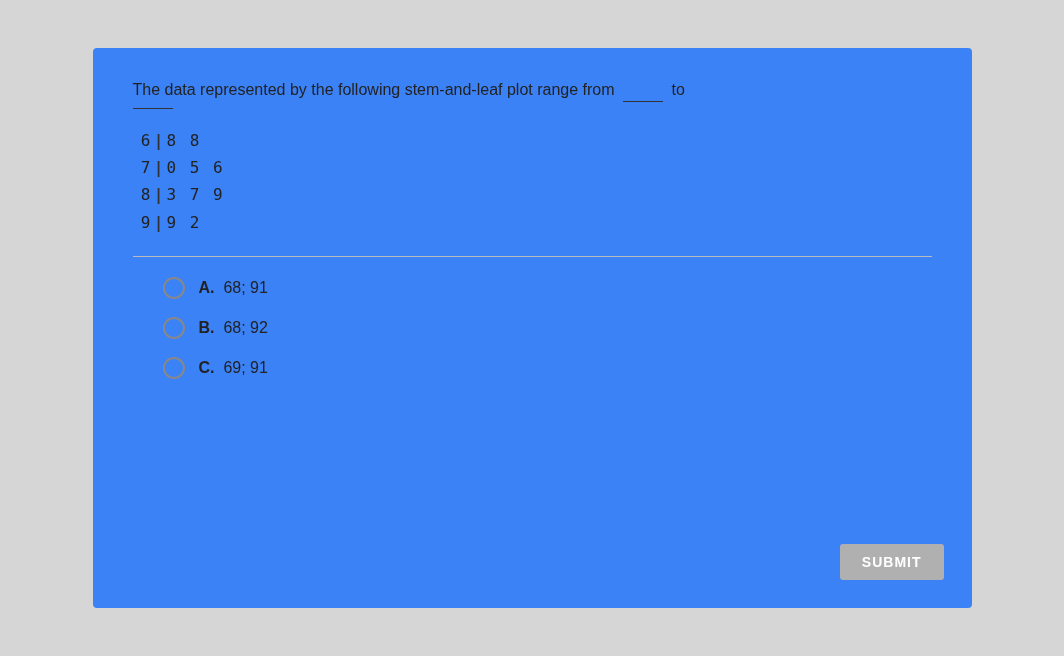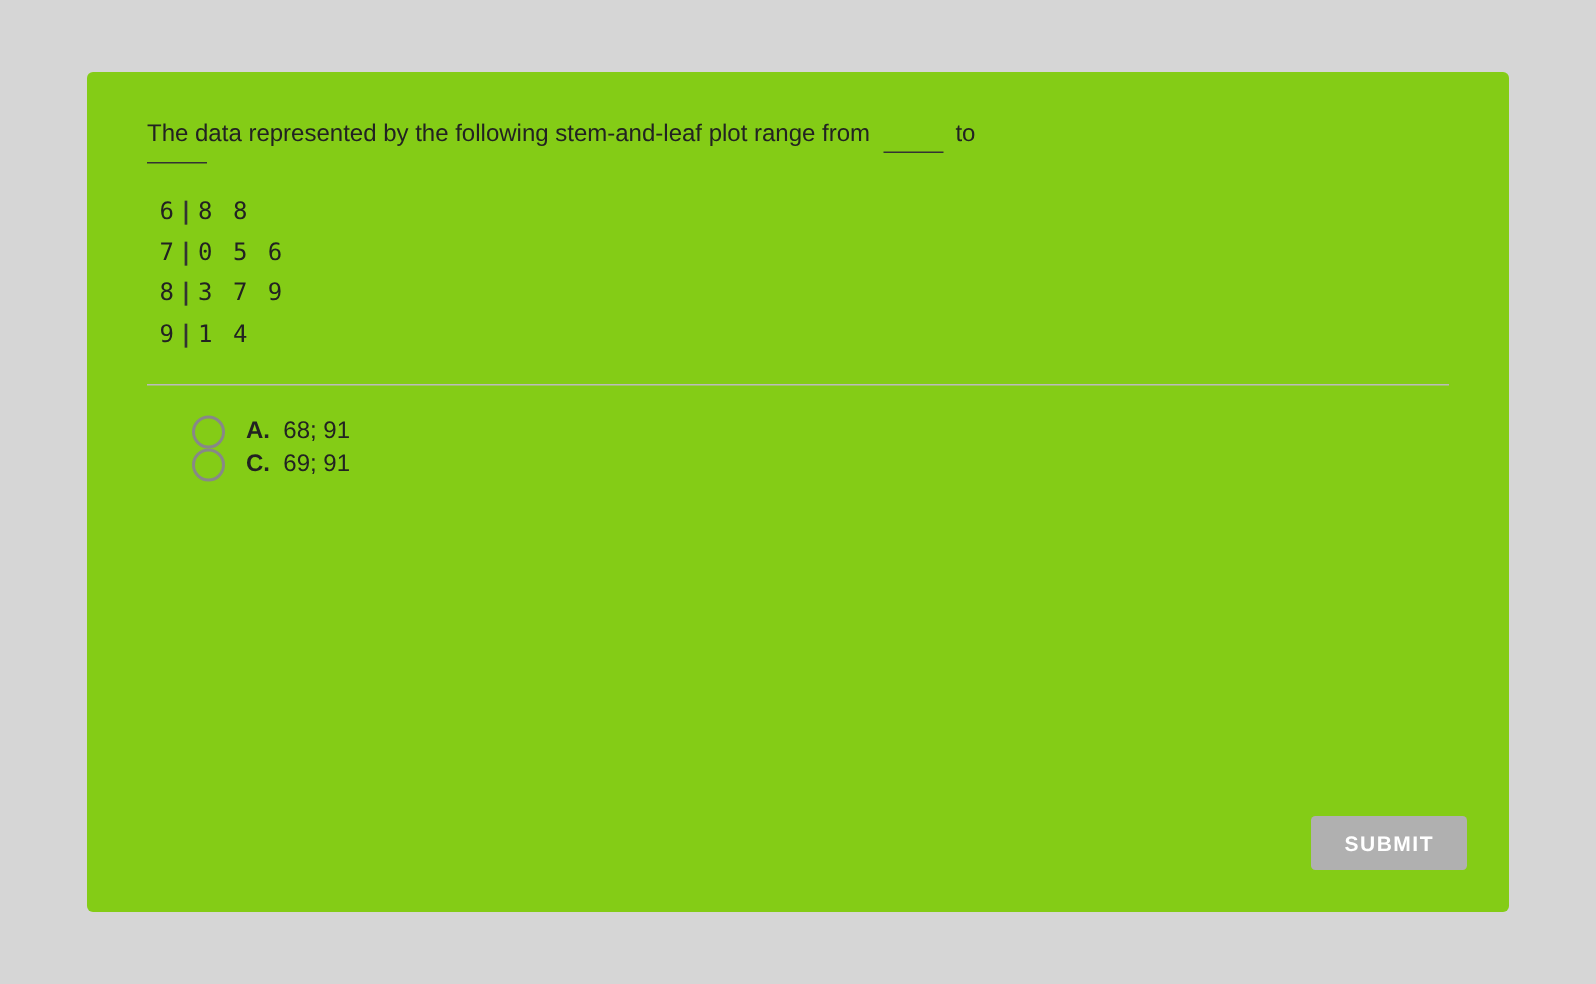--- a/index.html
+++ b/index.html
@@ -8,22 +8,22 @@
       background-color: #d6d6d6;
       font-family: Arial, sans-serif;
       width: 1064px;
       height: 656px;
       display: flex;
       align-items: center;
       justify-content: center;
     }
 
     .card {
-      background-color: #84cc16;
-      width: 948px;
+      background-color: #3b82f6;
+      width: 879px;
       min-height: 560px;
       border-radius: 4px;
       padding: 30px 40px 40px 40px;
       position: relative;
     }
 
     .question-text {
       font-size: 16px;
       color: #222;
       margin-bottom: 6px;
@@ -77,20 +77,21 @@
 
     .horizontal-rule {
       border: none;
       border-top: 1px solid #bbb;
       margin: 20px 0;
     }
 
     .options-section {
       display: flex;
       flex-direction: column;
+      gap: 18px;
       margin-left: 30px;
       margin-top: 10px;
     }
 
     .option-row {
       display: flex;
       align-items: center;
       gap: 14px;
       cursor: pointer;
     }
@@ -155,36 +156,43 @@
       <span class="leaves">0 5 6</span>
     </div>
     <div class="stem-leaf-row">
       <span class="stem">8</span>
       <span class="divider-col">|</span>
       <span class="leaves">3 7 9</span>
     </div>
     <div class="stem-leaf-row">
       <span class="stem">9</span>
       <span class="divider-col">|</span>
-      <span class="leaves">1 4</span>
+      <span class="leaves">9 2</span>
     </div>
   </div>
 
   <hr class="horizontal-rule">
 
   <div class="options-section">
 
     <div class="option-row">
       <div class="radio-circle"></div>
       <span class="option-label">
         <span class="option-letter">A.</span>
         &nbsp;68; 91
       </span>
     </div>
 
+    <div class="option-row">
+      <div class="radio-circle"></div>
+      <span class="option-label">
+        <span class="option-letter">B.</span>
+        &nbsp;68; 92
+      </span>
+    </div>
 
     <div class="option-row">
       <div class="radio-circle"></div>
       <span class="option-label">
         <span class="option-letter">C.</span>
         &nbsp;69; 91
       </span>
     </div>
 
 

